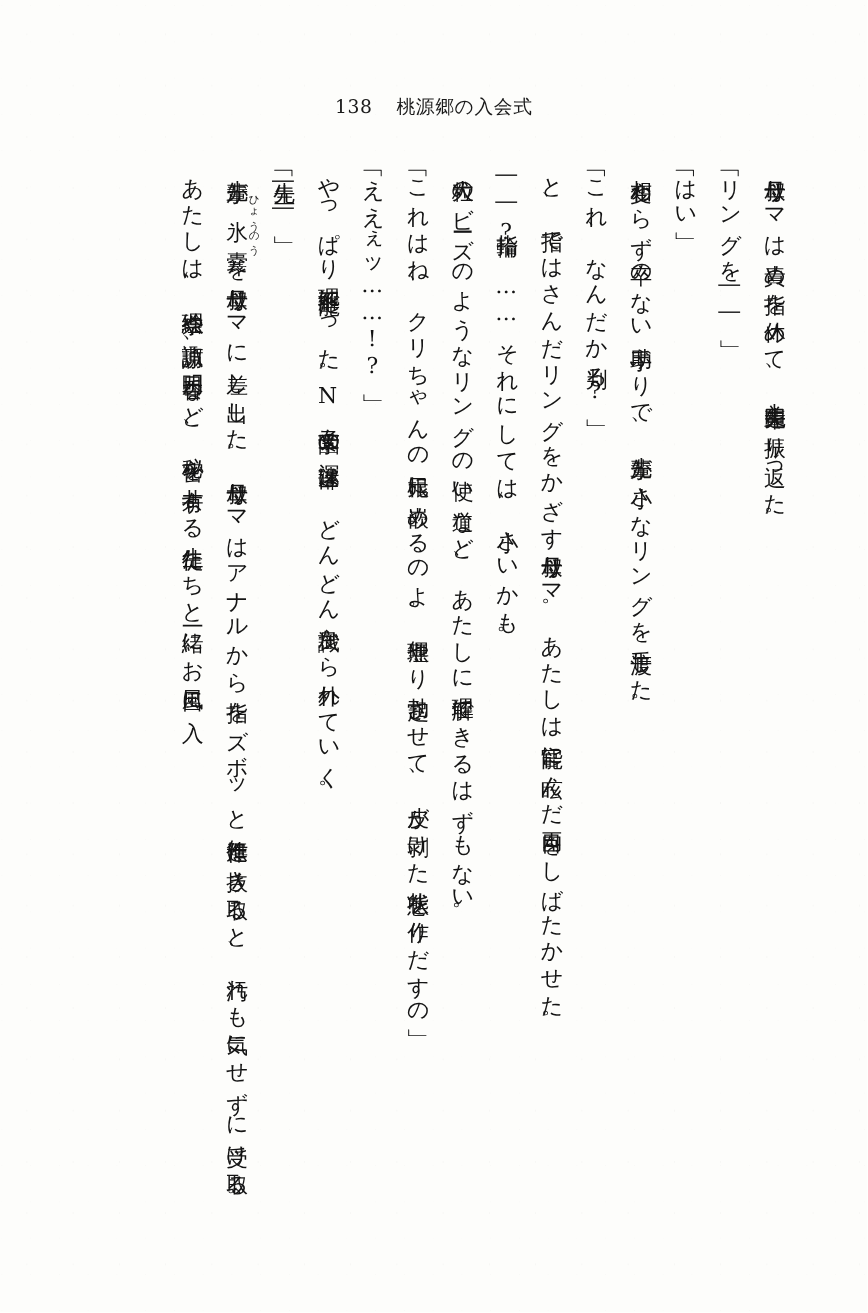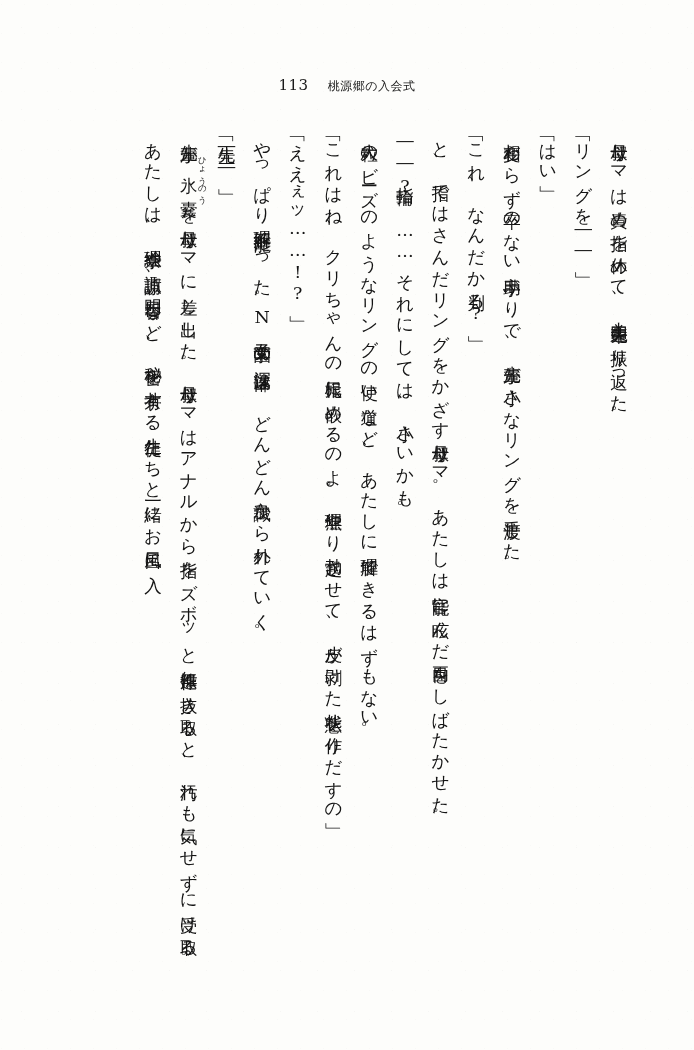--- a/index.html
+++ b/index.html
@@ -46,21 +46,21 @@
     font-size: 14.5px;
     letter-spacing: 0.5px;
     white-space: nowrap;
   }
   #header .pagenum {
     font-family: "DejaVu Serif", serif;
     font-size: 15px;
     margin-right: 14px;
   }
   #header .runtitle {
-    font-size: 12px;
+    font-size: 15px;
     margin-top: 32px;
   }
 
   
   #body-area {
     position: absolute;
     top: 130px;
     left: 60px;
     width: 576px;
     height: 900px;
@@ -97,21 +97,21 @@
     font-size: 8.5px;
     letter-spacing: 0;
   }
 </style>
 </head>
 <body>
 
 <div id="page">
 
   <div id="header">
-    <span class="pagenum">113</span>
+    <span class="pagenum">138</span>
     <span class="runtitle">桃源郷の入会式</span>
   </div>
 
   <div id="body-area">
     <div id="vtext">
       <p>叔母サマは責め指を休めて、由美先輩を振り返った。</p>
       <p>「リングを――」</p>
       <p>「はい」</p>
       <p>相変わらず卒のない助手ぶりで、先輩が小さなリングを手渡した。</p>
       <p>「これ、なんだか判る?」</p>

